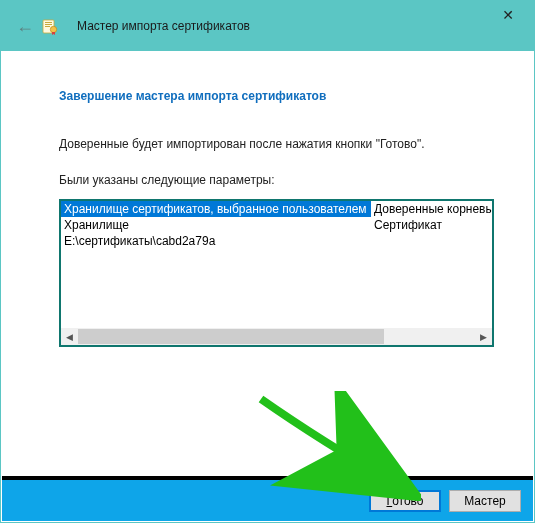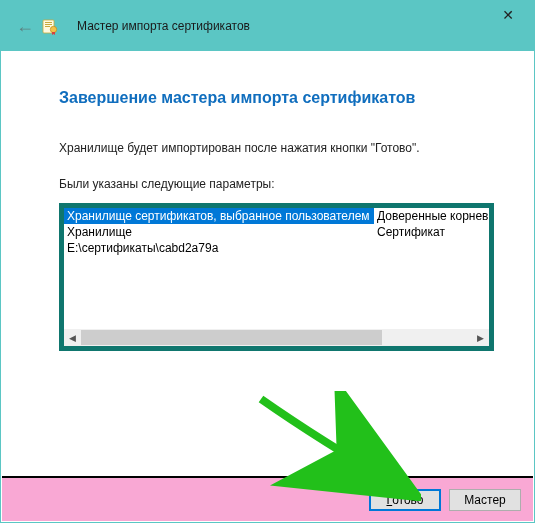--- a/index.html
+++ b/index.html
@@ -56,37 +56,37 @@
   .title-icon svg { width: 18px; height: 18px; }
   .title-text {
     font-size: 12px;
     color: #1a1a1a;
     margin-left: 12px;
   }
   .content {
     padding: 38px 40px 0 58px;
   }
   .heading {
-    font-size: 16px;
+    font-size: 12px;
     font-weight: 600;
     color: #106ebe;
     margin: 0 0 34px 0;
   }
   .msg {
     font-size: 12px;
     color: #222;
     margin-bottom: 22px;
   }
   .params-label {
     font-size: 12px;
     color: #222;
     margin-bottom: 12px;
   }
   .listbox {
-    border: 5px solid #0f766e;
+    border: 2px solid #0f766e;
     height: 148px;
     position: relative;
     background: #fff;
     overflow: hidden;
   }
   .listbox-inner {
     position: absolute;
     left: 0; top: 0;
     width: 600px;
     height: 131px;
@@ -129,22 +129,22 @@
     left: 0;
     top: 1px;
     bottom: 1px;
     width: 77%;
     background: #cdcdcd;
   }
   .footer {
     position: absolute;
     left: 1px; right: 1px; bottom: 1px;
     height: 45px;
-    background: #f9a8d4;
-    border-top: 2px solid #000000;
+    background: #0ea5e9;
+    border-top: 4px solid #000000;
     display: flex;
     align-items: center;
     justify-content: flex-end;
     padding-right: 12px;
     gap: 8px;
   }
   .btn {
     min-width: 72px;
     height: 22px;
     background: #e1e1e1;
@@ -184,21 +184,21 @@
       <rect x="4" y="9" width="5" height="1" fill="#c9a93d"></rect>
       <circle cx="12.5" cy="12.5" r="3.2" fill="#f2c24a" stroke="#b78a1e" stroke-width="0.7"></circle>
       <path d="M11 15 L11 18 L12.5 17 L14 18 L14 15 Z" fill="#d64040"></path>
     </svg>
   </span>
   <span class="title-text">Мастер импорта сертификатов</span>
 </div>
 
 <div class="content">
   <h1 class="heading">Завершение мастера импорта сертификатов</h1>
-  <div class="msg">Хранилище будет импортирован после нажатия кнопки "Готово".</div>
+  <div class="msg">Доверенные будет импортирован после нажатия кнопки "Готово".</div>
   <div class="params-label">Были указаны следующие параметры:</div>
 
   <div class="listbox">
     <div class="listbox-inner">
       <div class="row">
         <div class="c1 sel">Хранилище сертификатов, выбранное пользователем</div>
         <div class="c2">Доверенные корневые цен</div>
       </div>
       <div class="row">
         <div class="c1">Хранилище</div>

